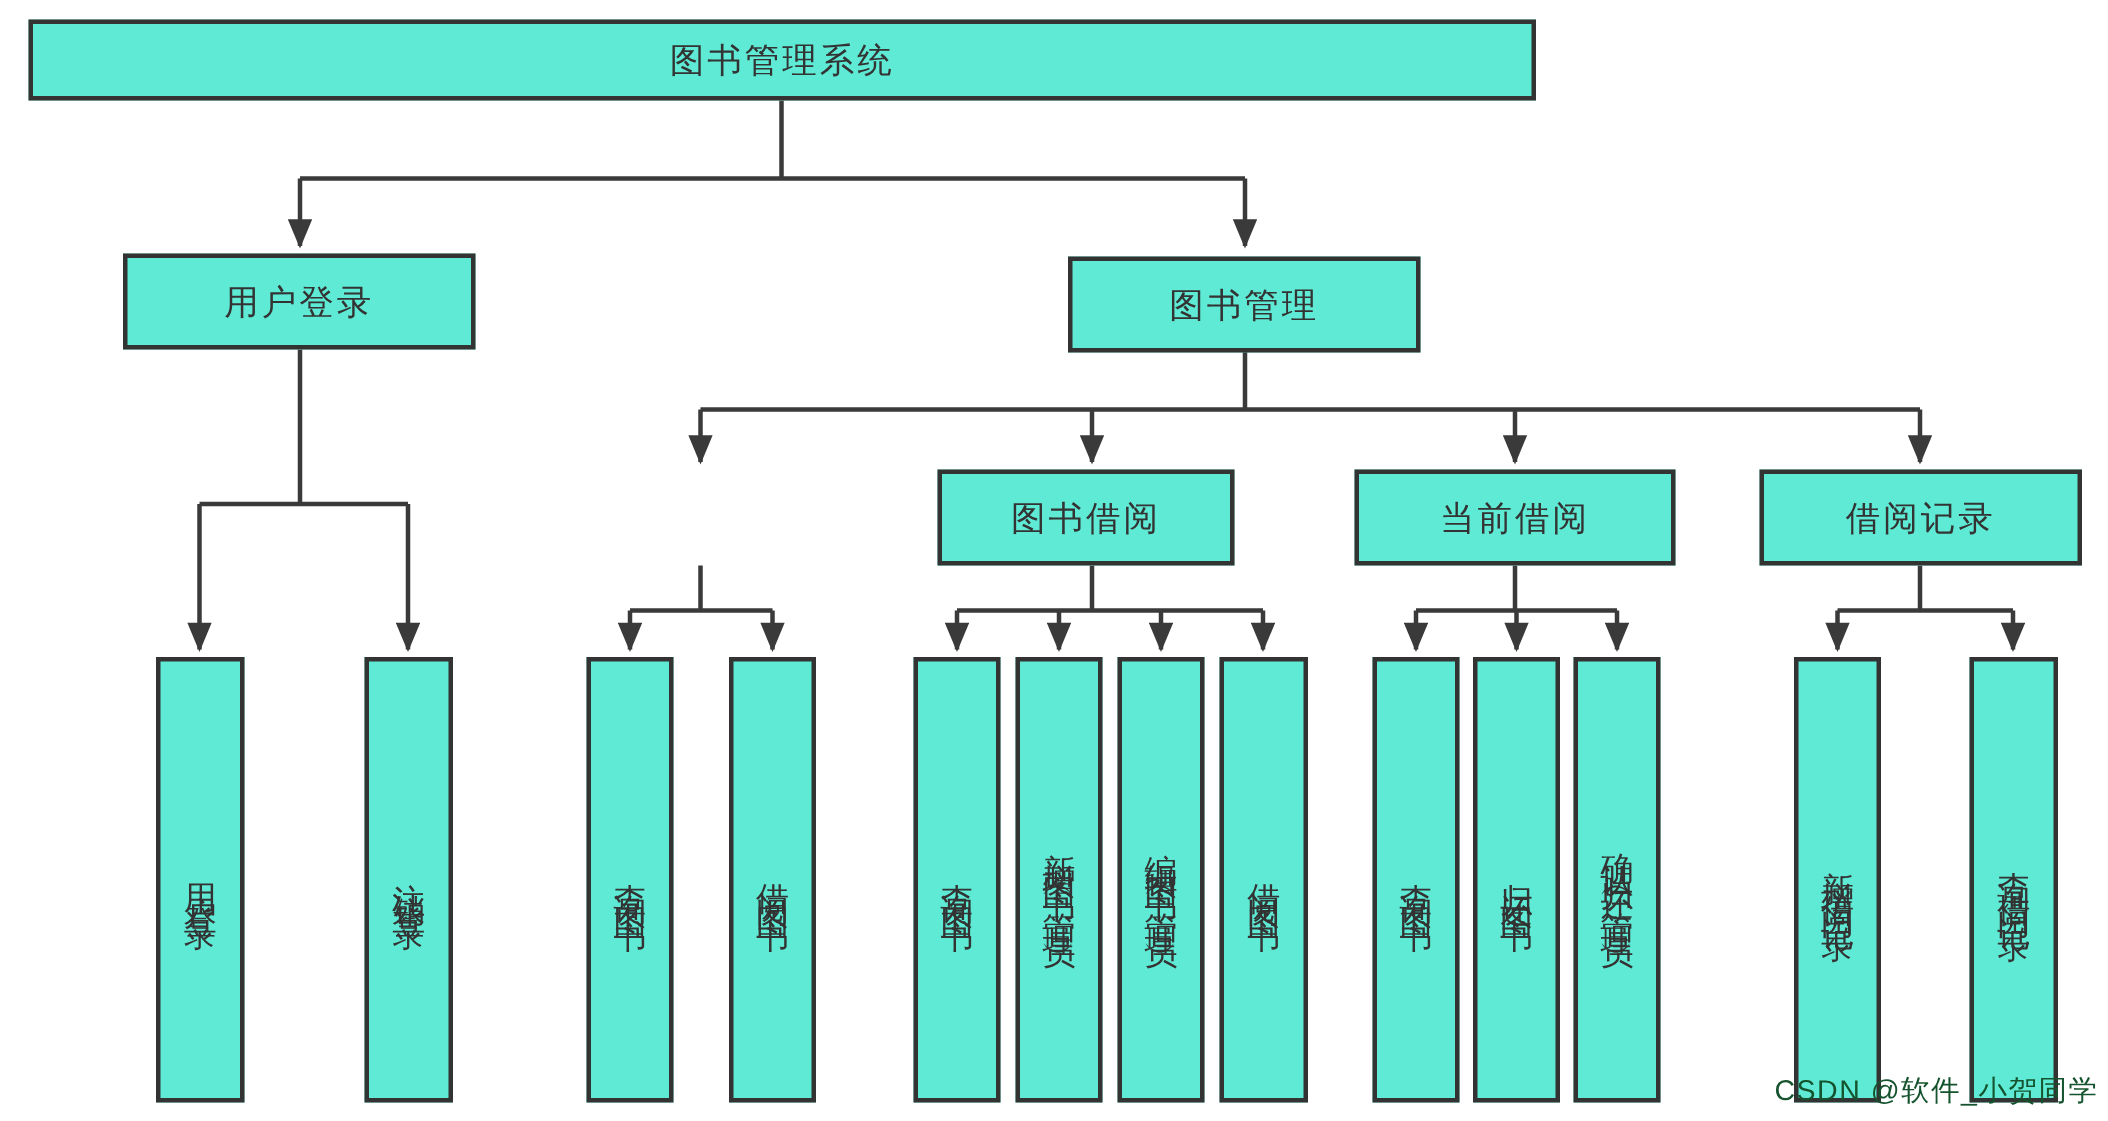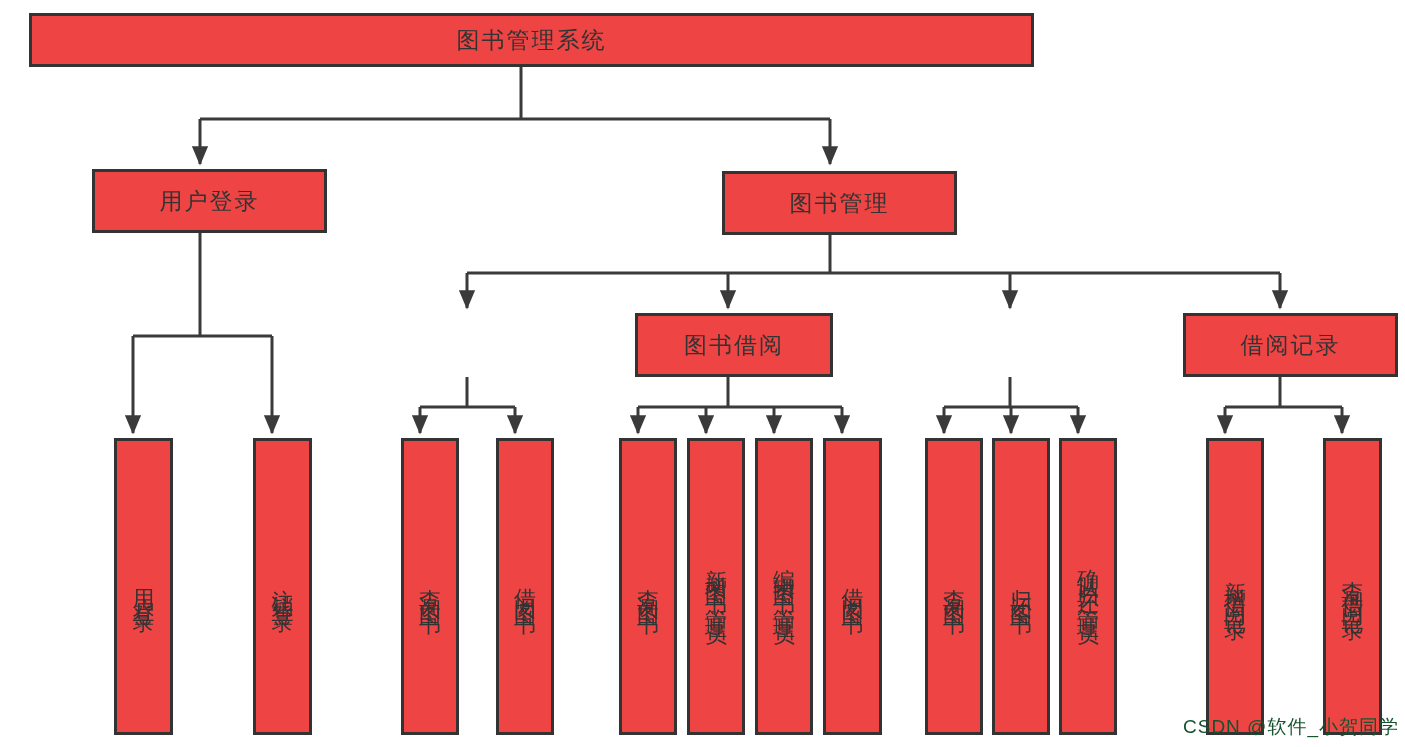--- a/index.html
+++ b/index.html
@@ -20,25 +20,24 @@
     position: absolute;
     left: 0;
     top: 0;
     width: 1405px;
     height: 747px;
   }
   .node {
     position: absolute;
     box-sizing: border-box;
     border: 3px solid #333333;
-    background: #ef4444;
+    background: #5eead4;
     display: flex;
     align-items: center;
     justify-content: center;
-    margin-left: 10px;
   }
   .node.h span {
     font-size: 23px;
     letter-spacing: 2px;
     white-space: nowrap;
   }
   .node.v span {
     writing-mode: vertical-rl;
     text-orientation: mixed;
     font-size: 22px;
@@ -109,20 +108,23 @@
   <div class="node h" style="left:82px; top:169px; width:235px; height:64px">
     <span>用户登录</span>
   </div>
   <div class="node h" style="left:712px; top:171px; width:235px; height:64px">
     <span>图书管理</span>
   </div>
 
   <div class="node h" style="left:625px; top:313px; width:198px; height:64px">
     <span>图书借阅</span>
   </div>
+  <div class="node h" style="left:903px; top:313px; width:214px; height:64px">
+    <span>当前借阅</span>
+  </div>
   <div class="node h" style="left:1173px; top:313px; width:215px; height:64px">
     <span>借阅记录</span>
   </div>
 
   <div class="node v" style="left:104px; top:438px; width:59px; height:297px">
     <span>用户登录</span>
   </div>
   <div class="node v" style="left:243px; top:438px; width:59px; height:297px">
     <span>注销登录</span>
   </div>

